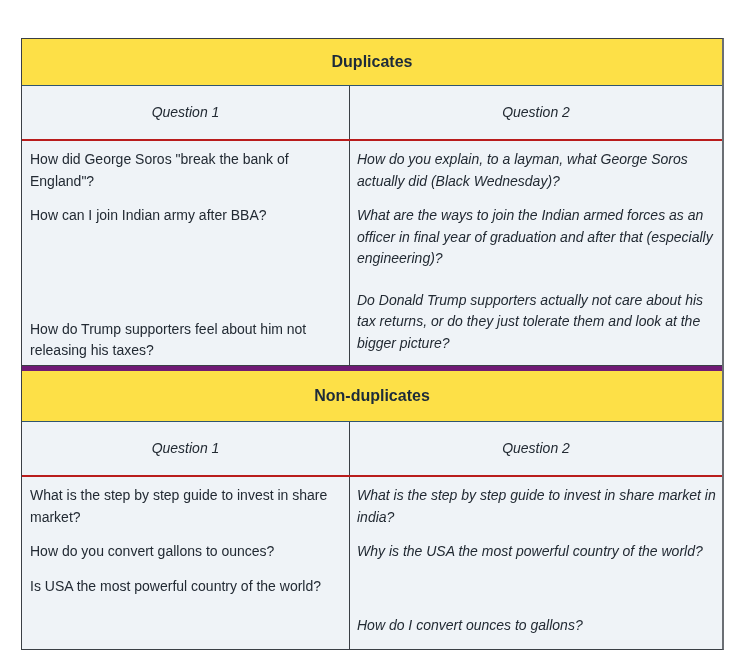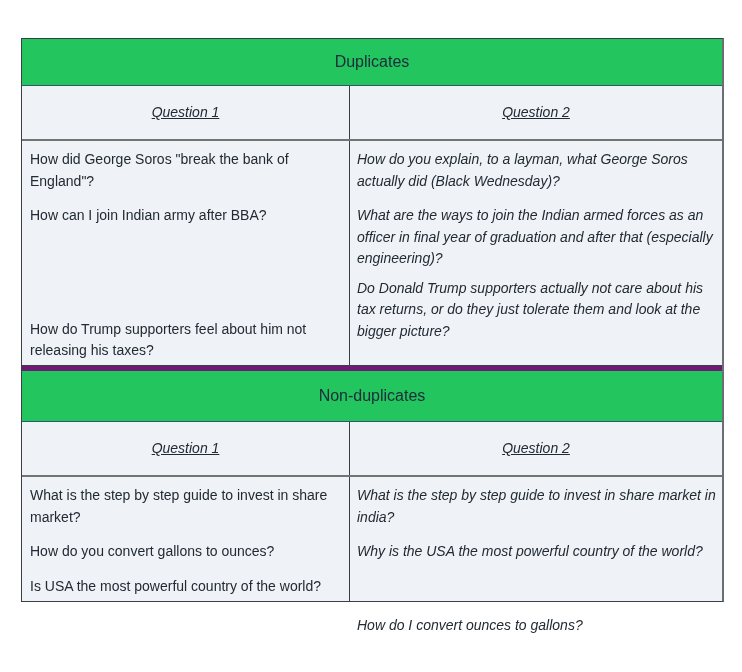--- a/index.html
+++ b/index.html
@@ -18,23 +18,23 @@
     .table-wrap {
       position: absolute;
       left: 21px;
       top: 38px;
       width: 700px;
       border: 1px solid #3a3f45;
       border-right: 2px solid #6b6f74;
       background: #eff3f7;
     }
     .section-header {
-      background: #22c55e;
+      background: #fde047;
       text-align: center;
-      font-weight: normal;
+      font-weight: bold;
       font-size: 16px;
       color: #1d2b3a;
       border-bottom: 1px solid #2f5570;
       box-sizing: border-box;
       display: flex;
       align-items: center;
       justify-content: center;
     }
     .section-header.dup { height: 47px; border-top: none; }
     .section-header.nondup { height: 56px; border-top: 5px solid #701a75; }
@@ -54,25 +54,25 @@
     .cell.c2 { width: 372px; padding: 8px 6px 8px 7px; font-style: italic; }
     .subheader .cell {
       font-style: italic;
       text-align: center;
       display: flex;
       align-items: center;
       justify-content: center;
       padding: 0;
       font-size: 14px;
     }
-    .subheader { height: 55px; border-bottom: 2px solid #737373; text-decoration: underline; }
+    .subheader { height: 55px; border-bottom: 2px solid #b91c1c; }
     .q-item { margin-bottom: 13px; }
     .q-item:last-child { margin-bottom: 0; }
     .body-dup .cell { height: 224px; }
-    .body-nondup .cell { height: 124px; }
+    .body-nondup .cell { height: 172px; }
   </style>
 </head>
 <body>
 
 <div class="table-wrap">
 
   <div class="section-header dup">
     <span>Duplicates</span>
   </div>
   <div class="row subheader">
@@ -80,21 +80,21 @@
     <div class="cell c2">Question 2</div>
   </div>
   <div class="row body-dup">
     <div class="cell c1">
       <div class="q-item">How did George Soros "break the bank of England"?</div>
       <div class="q-item" style="margin-bottom:92px;">How can I join Indian army after BBA?</div>
       <div class="q-item">How do Trump supporters feel about him not releasing his taxes?</div>
     </div>
     <div class="cell c2">
       <div class="q-item">How do you explain, to a layman, what George Soros actually did (Black Wednesday)?</div>
-      <div class="q-item" style="margin-bottom:8px;">What are the ways to join the Indian armed forces as an officer in final year of graduation and after that (especially engineering)?</div>
+      <div class="q-item" style="margin-bottom:20px;">What are the ways to join the Indian armed forces as an officer in final year of graduation and after that (especially engineering)?</div>
       <div class="q-item">Do Donald Trump supporters actually not care about his tax returns, or do they just tolerate them and look at the bigger picture?</div>
     </div>
   </div>
 
   <div class="section-header nondup">
     <span>Non-duplicates</span>
   </div>
   <div class="row subheader">
     <div class="cell c1">Question 1</div>
     <div class="cell c2">Question 2</div>

